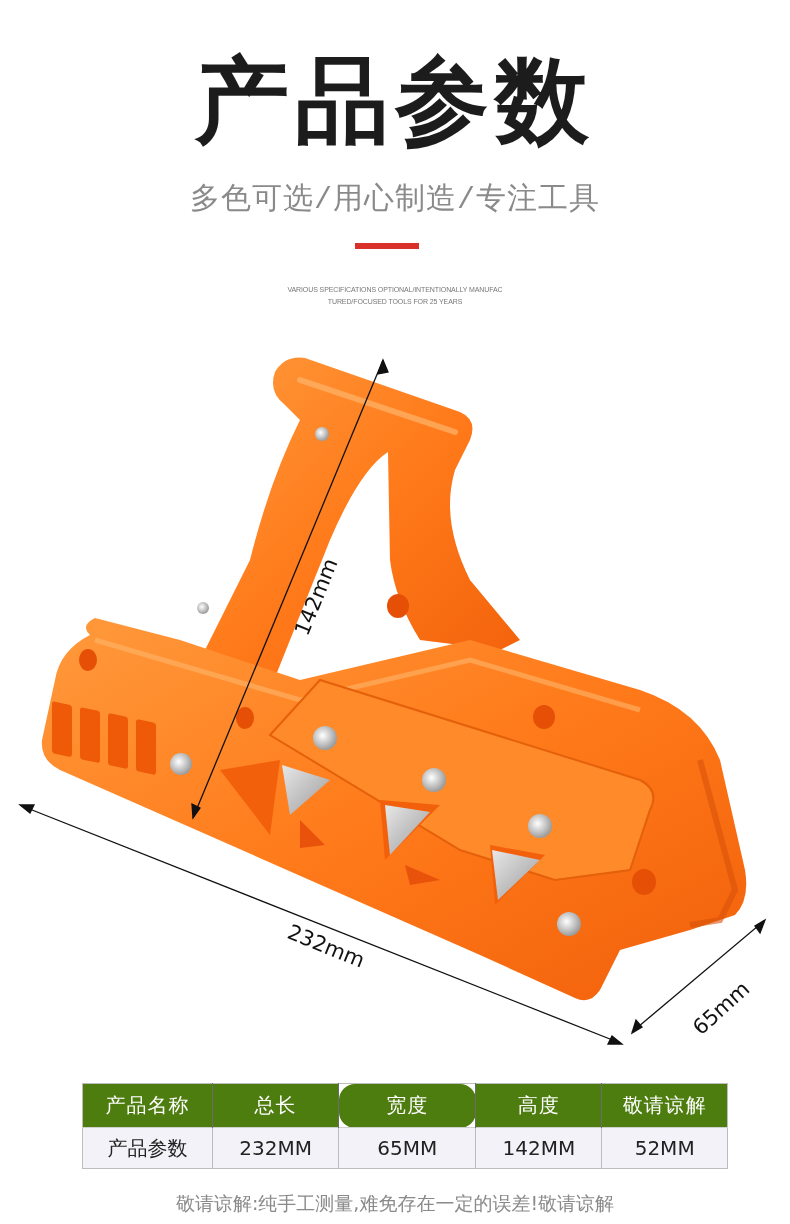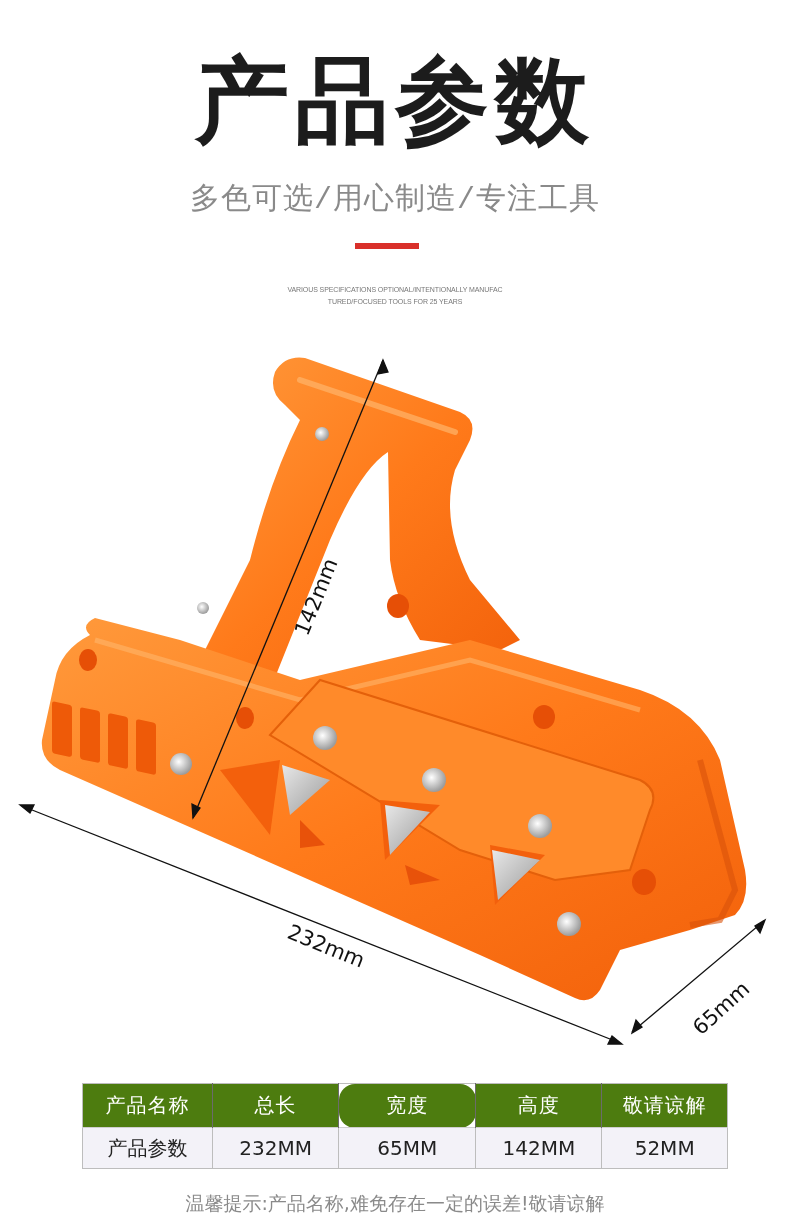--- a/index.html
+++ b/index.html
@@ -159,13 +159,13 @@
     <tr>
       <td>产品参数</td>
       <td>232MM</td>
       <td>65MM</td>
       <td>142MM</td>
       <td>52MM</td>
     </tr>
   </tbody>
 </table>
 
-<div class="note">温馨提示:产品名称,难免存在一定的误差!敬请谅解</div>
+<div class="note">敬请谅解:纯手工测量,难免存在一定的误差!敬请谅解</div>
 
 </body></html>

